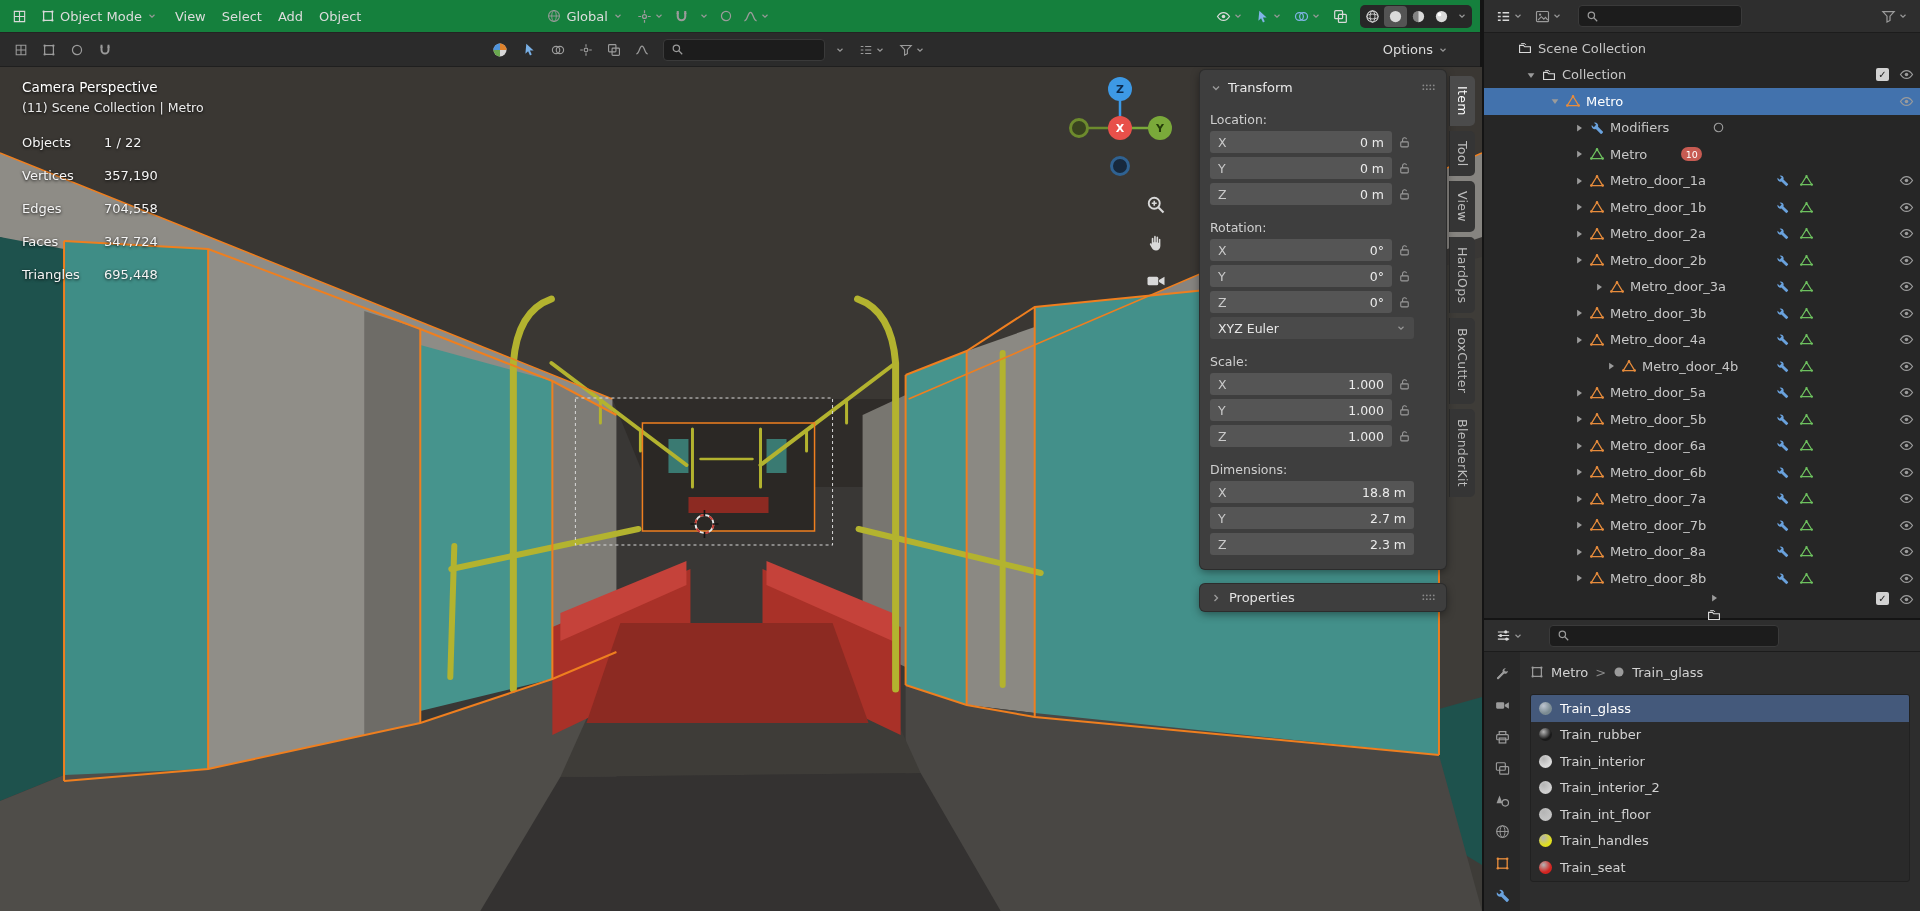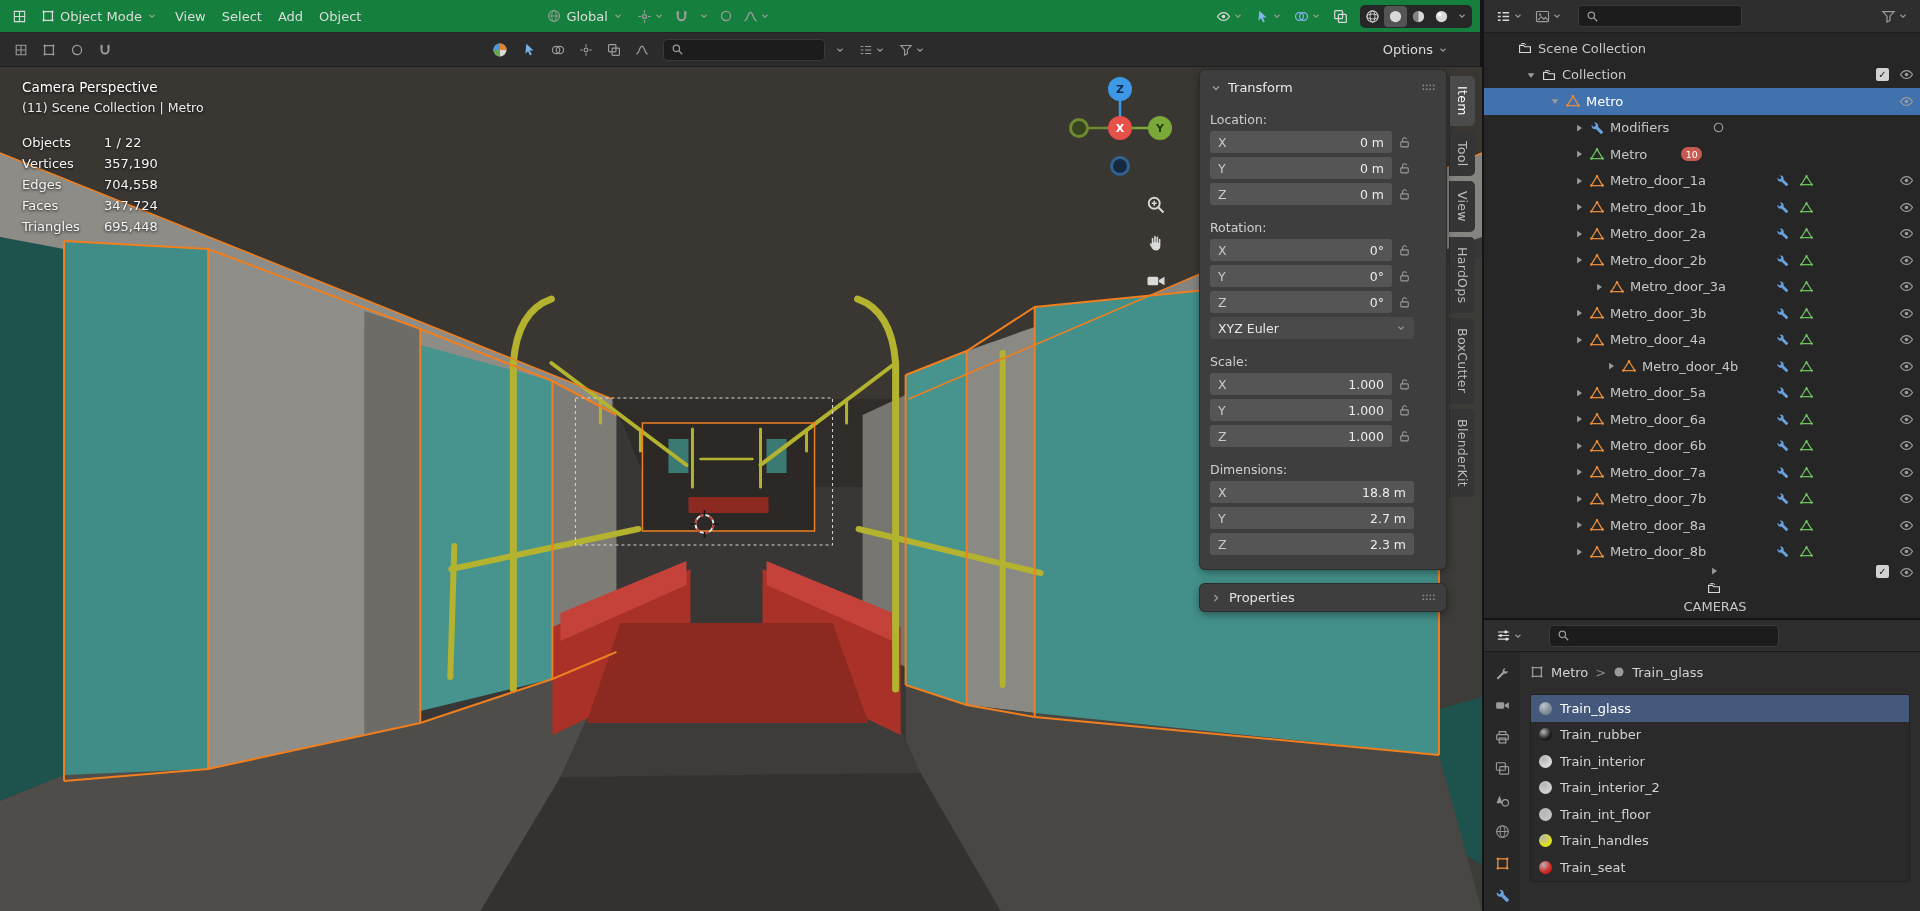--- a/index.html
+++ b/index.html
@@ -34,21 +34,21 @@
   .tb-srch{width:162px;margin-left:4px}
   .ml366{margin-left:366px}
   .mr14{margin-right:14px}
 
   .vp-canvas{position:absolute;left:0;top:67px;width:1482px;height:844px;overflow:hidden;background:#3a3a3a}
   .scene{position:absolute;left:0;top:0;width:1482px;height:844px}
 
   .overlay-info{position:absolute;left:22px;top:12px;z-index:2;color:#fff;text-shadow:0 1px 3px rgba(0,0,0,.9)}
   .vlab{font-size:13.5px;margin-bottom:5px}
   .clab{font-size:12.5px;color:#ececec;margin-bottom:20px}
-  .stats-grid{display:grid;grid-template-columns:82px auto;row-gap:6px;font-size:13px;color:#f4f4f4}
+  .stats-grid{display:grid;grid-template-columns:82px auto;row-gap:18px;font-size:13px;color:#f4f4f4}
 
   
   .gizmo-wrap{position:absolute;left:1060px;top:10px;width:120px;height:100px;z-index:3}
   .gz-lines{position:absolute;left:0;top:0}
   .axis-ball{position:absolute;width:24px;height:24px;border-radius:50%;display:flex;align-items:center;justify-content:center;
              font-size:11px;font-weight:bold}
   .ball-z{left:48px;top:0;background:#3d99e5;color:#0b2a4d}
   .ball-x{left:48px;top:39px;background:#e8504a;color:#fff}
   .ball-y{left:88px;top:39px;background:#7aa93a;color:#253c0a}
   .ring{position:absolute;width:20px;height:20px;border-radius:50%}
@@ -1090,20 +1090,44 @@
         </div>
         <div class="orow" style="padding-left: 88px;">
           <span class="arr">
             <svg class="ic c-dim t12" viewBox="0 0 16 16">
               <use href="#sym-tri-r"></use>
             </svg>
           </span>
           <svg class="ic c-orange t14" viewBox="0 0 16 16">
             <use href="#sym-tri"></use>
           </svg>
+          <span class="olabel">Metro_door_5b</span>
+          <span class="trail" style="left: 292px;">
+            <svg class="ic c-blue t13" viewBox="0 0 16 16">
+              <use href="#sym-wrench"></use>
+            </svg>
+            <svg class="ic c-green t13" viewBox="0 0 16 16">
+              <use href="#sym-tri"></use>
+            </svg>
+          </span>
+          <button class="eyebtn">
+            <svg class="ic c-dim t15" viewBox="0 0 16 16">
+              <use href="#sym-eye"></use>
+            </svg>
+          </button>
+        </div>
+        <div class="orow" style="padding-left: 88px;">
+          <span class="arr">
+            <svg class="ic c-dim t12" viewBox="0 0 16 16">
+              <use href="#sym-tri-r"></use>
+            </svg>
+          </span>
+          <svg class="ic c-orange t14" viewBox="0 0 16 16">
+            <use href="#sym-tri"></use>
+          </svg>
           <span class="olabel">Metro_door_6a</span>
           <span class="trail" style="left: 292px;">
             <svg class="ic c-blue t13" viewBox="0 0 16 16">
               <use href="#sym-wrench"></use>
             </svg>
             <svg class="ic c-green t13" viewBox="0 0 16 16">
               <use href="#sym-tri"></use>
             </svg>
           </span>
           <button class="eyebtn">

